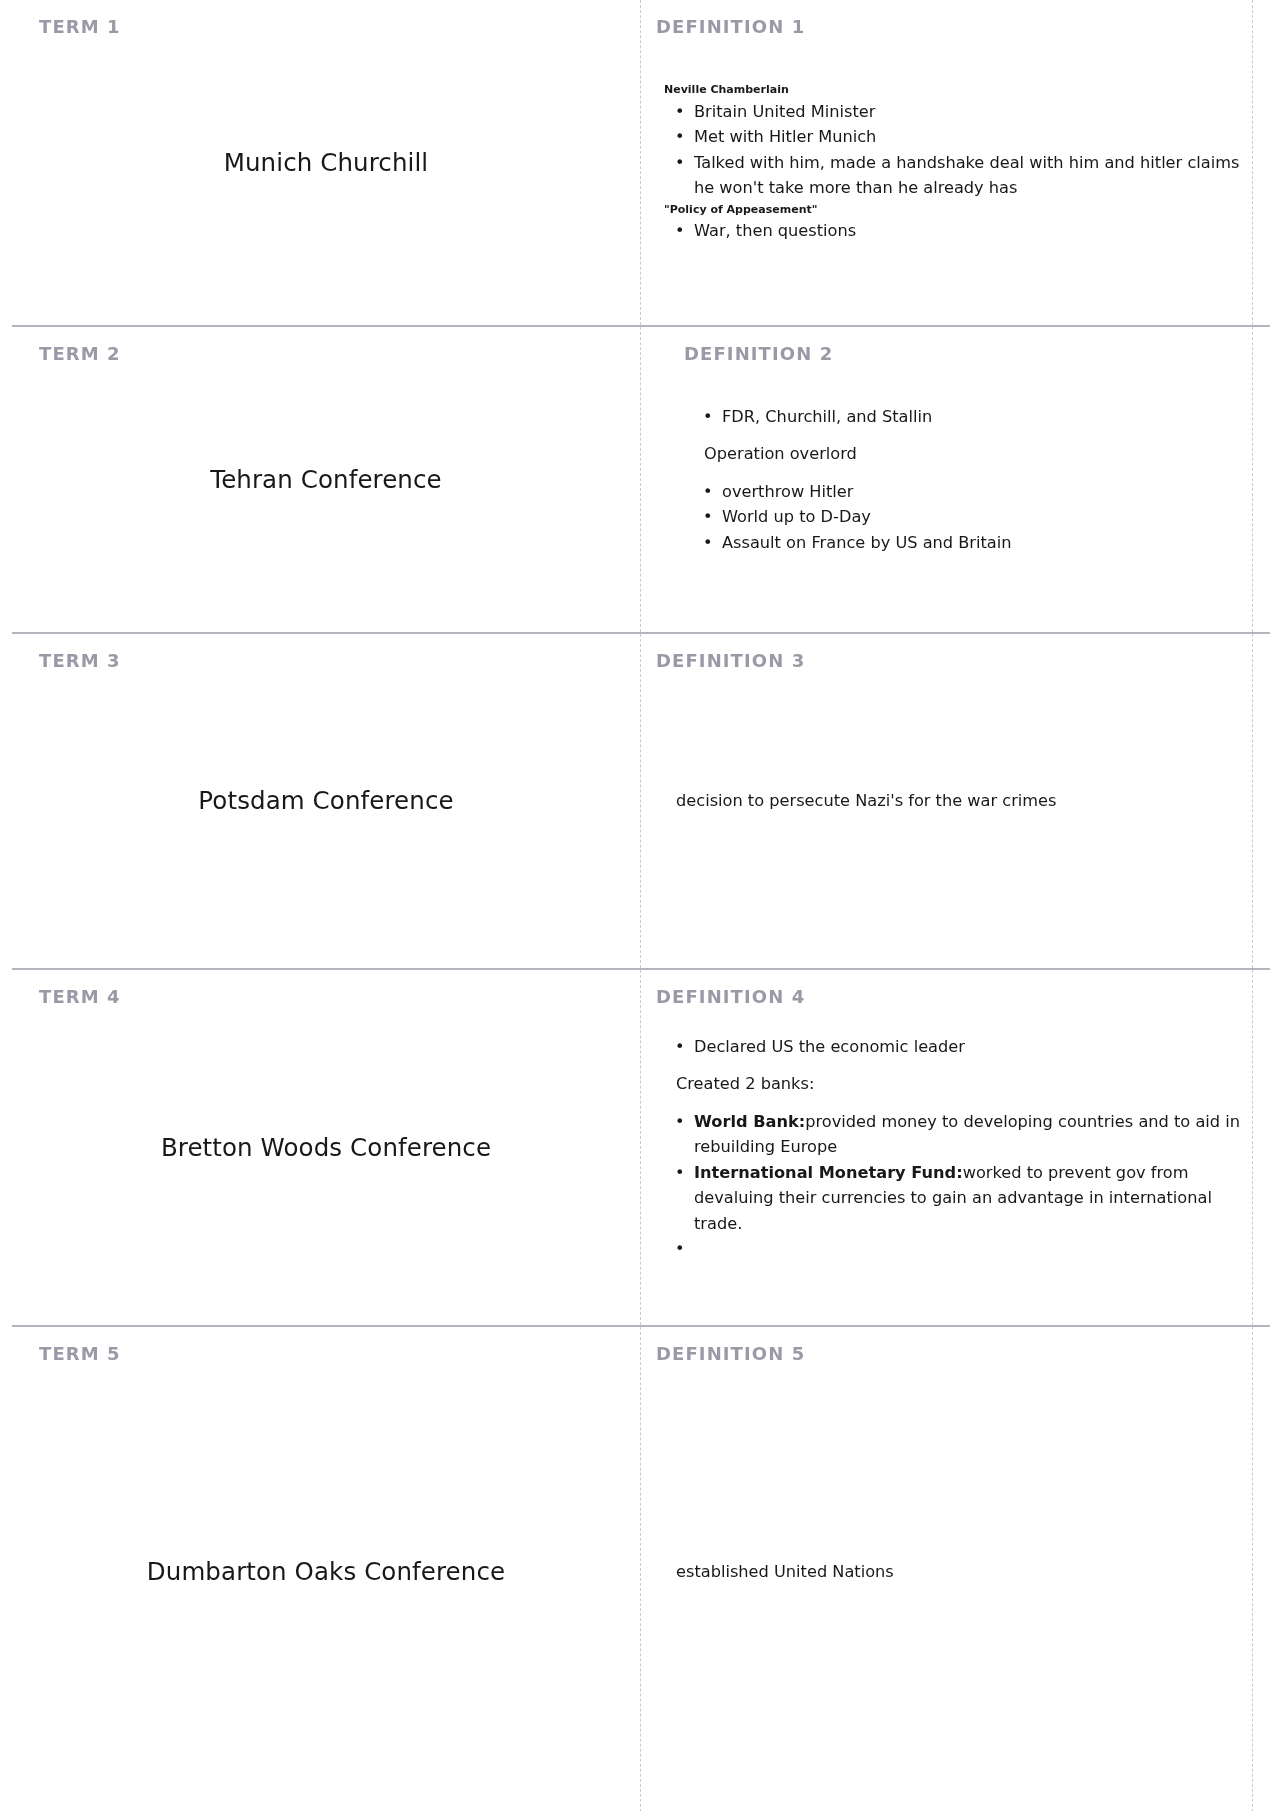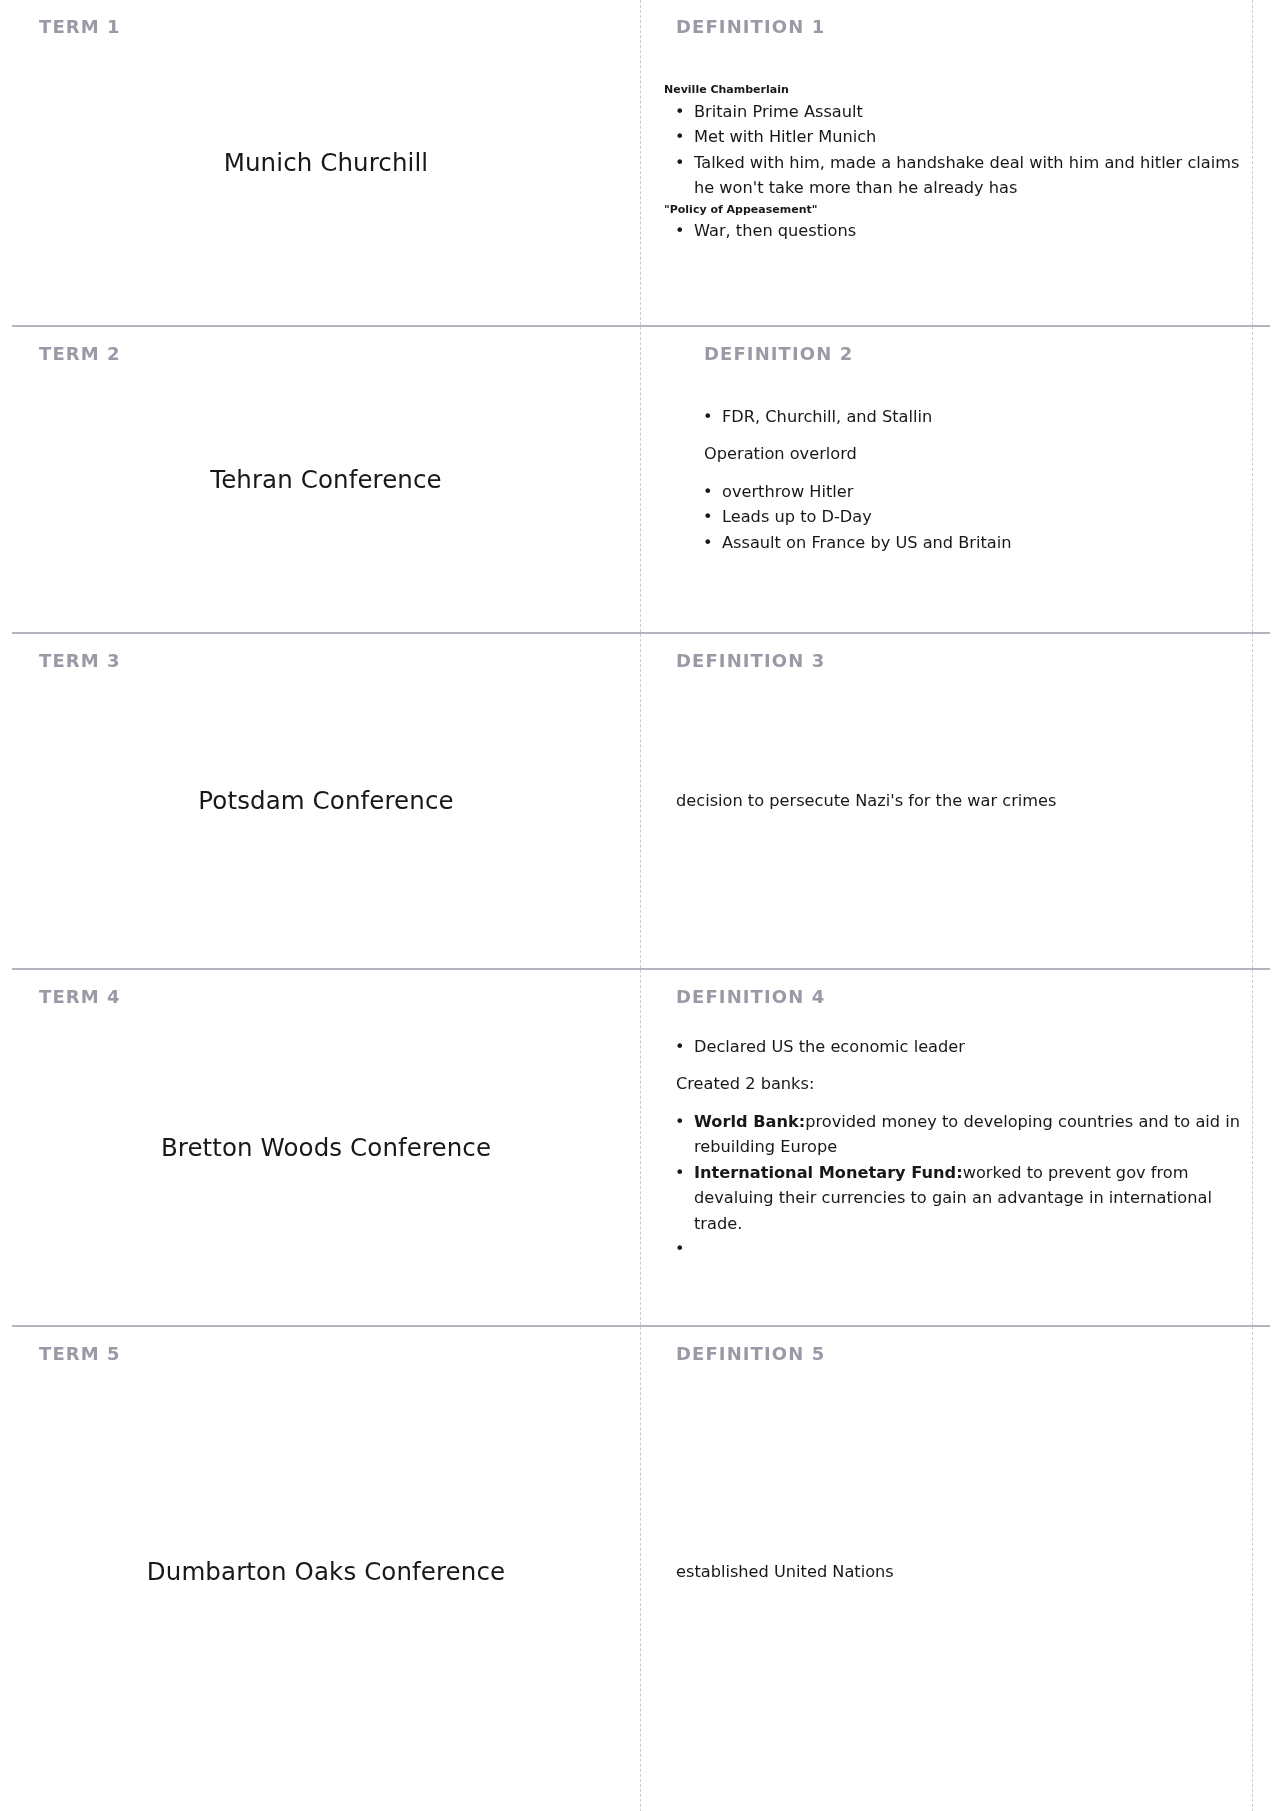--- a/index.html
+++ b/index.html
@@ -82,21 +82,21 @@
     position: absolute;
     top: 16px;
     font-size: 18px;
     font-weight: bold;
     letter-spacing: 1.1px;
     color: #9a9aa6;
     text-transform: uppercase;
     font-family: "DejaVu Sans", "Liberation Sans", sans-serif;
   }
   .term-col .col-label { left: 27px; }
-  .def-col  .col-label { left: 36px; }
+  .def-col  .col-label { left: 16px; }
 
   .term-text {
     font-size: 24.5px;
     line-height: 1.3;
     color: #18181b;
     text-align: center;
     letter-spacing: 0.1px;
     width: 100%;
     font-weight: normal;
   }
@@ -156,21 +156,21 @@
   <div class="card-row first-row" style="height:327px;">
     <div class="term-col">
       <span class="col-label">TERM 1</span>
       <div class="term-text">Munich Churchill</div>
     </div>
     <div class="def-col">
       <span class="col-label">DEFINITION 1</span>
       <div class="def-body">
           <p class="head">Neville Chamberlain</p>
           <ul>
-            <li>Britain Prime Assault</li>
+            <li>Britain United Minister</li>
             <li>Met with Hitler Munich</li>
             <li>Talked with him, made a handshake deal with him and hitler claims he won't take more than he already has</li>
           </ul>
           <p class="head">"Policy of Appeasement"</p>
           <ul>
             <li>War, then questions</li>
           </ul>
         </div>
     </div>
   </div>
@@ -182,21 +182,21 @@
     </div>
     <div class="def-col">
       <span class="col-label">DEFINITION 2</span>
       <div class="def-body">
           <ul>
             <li>FDR, Churchill, and Stallin</li>
           </ul>
           <p class="run">Operation overlord</p>
           <ul>
             <li>overthrow Hitler</li>
-            <li>Leads up to D-Day</li>
+            <li>World up to D-Day</li>
             <li>Assault on France by US and Britain</li>
           </ul>
         </div>
     </div>
   </div>
 
   <div class="card-row" style="height:336px;">
     <div class="term-col">
       <span class="col-label">TERM 3</span>
       <div class="term-text">Potsdam Conference</div>

